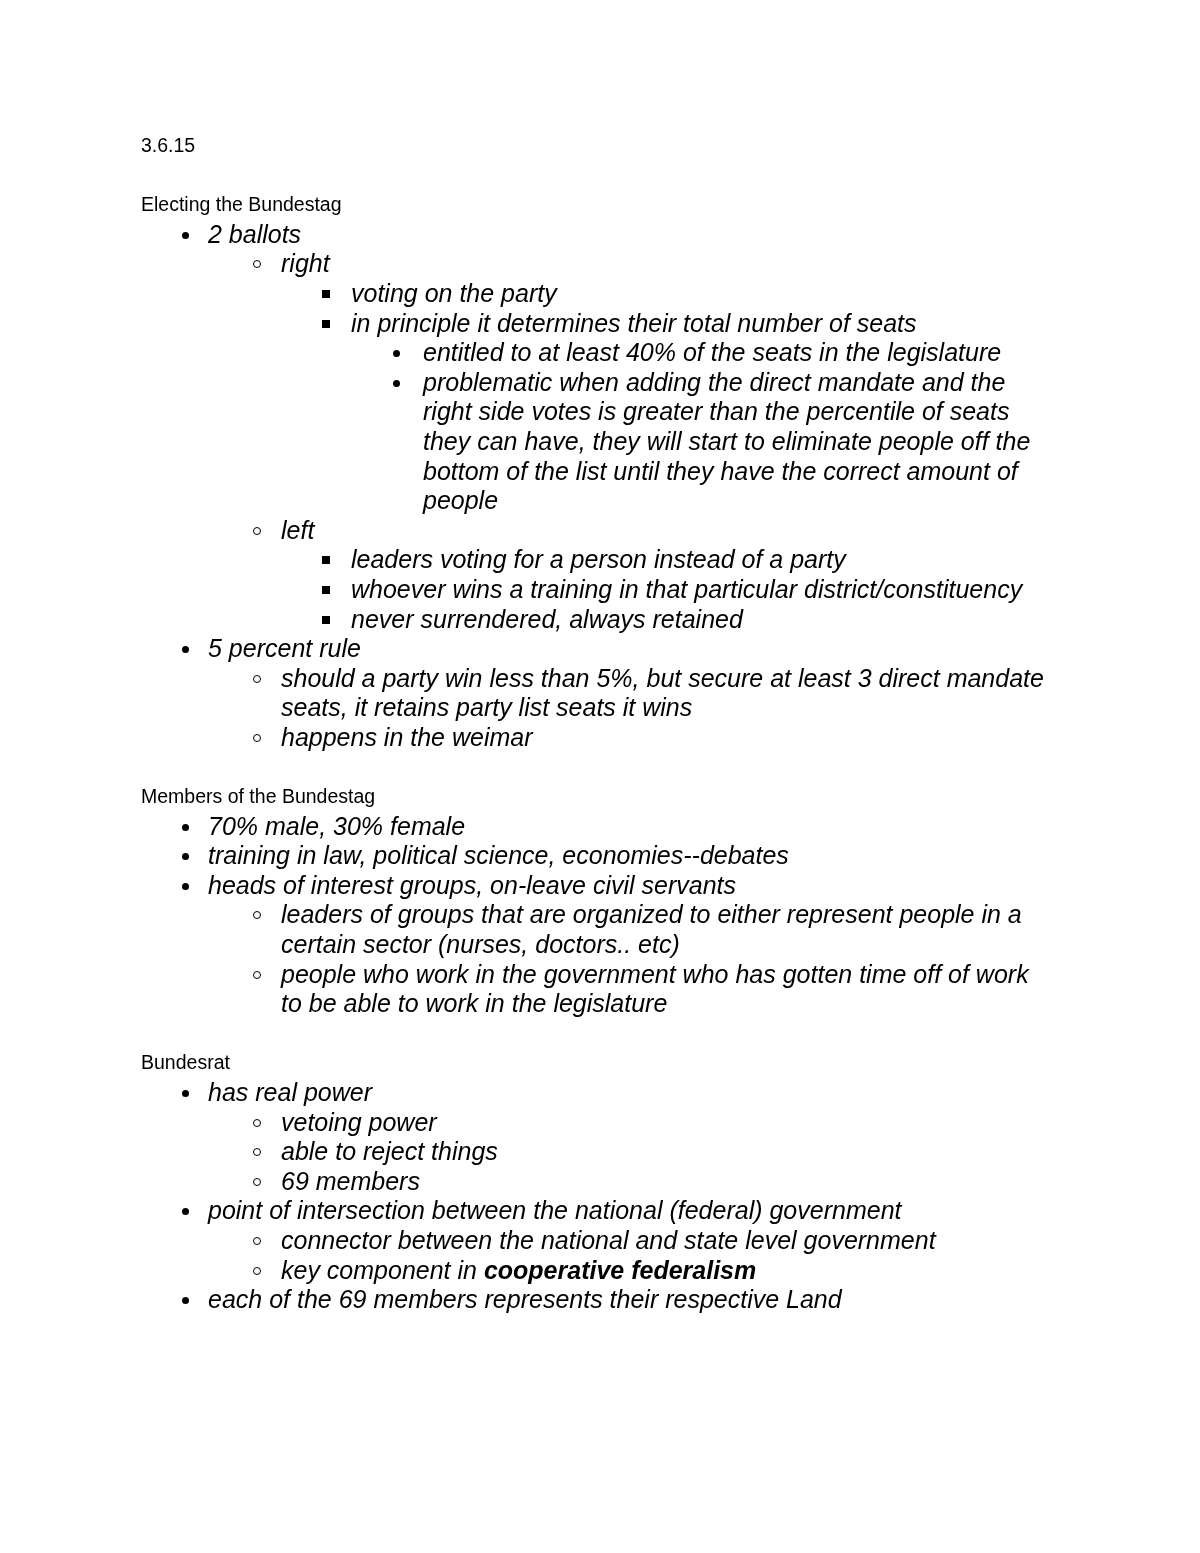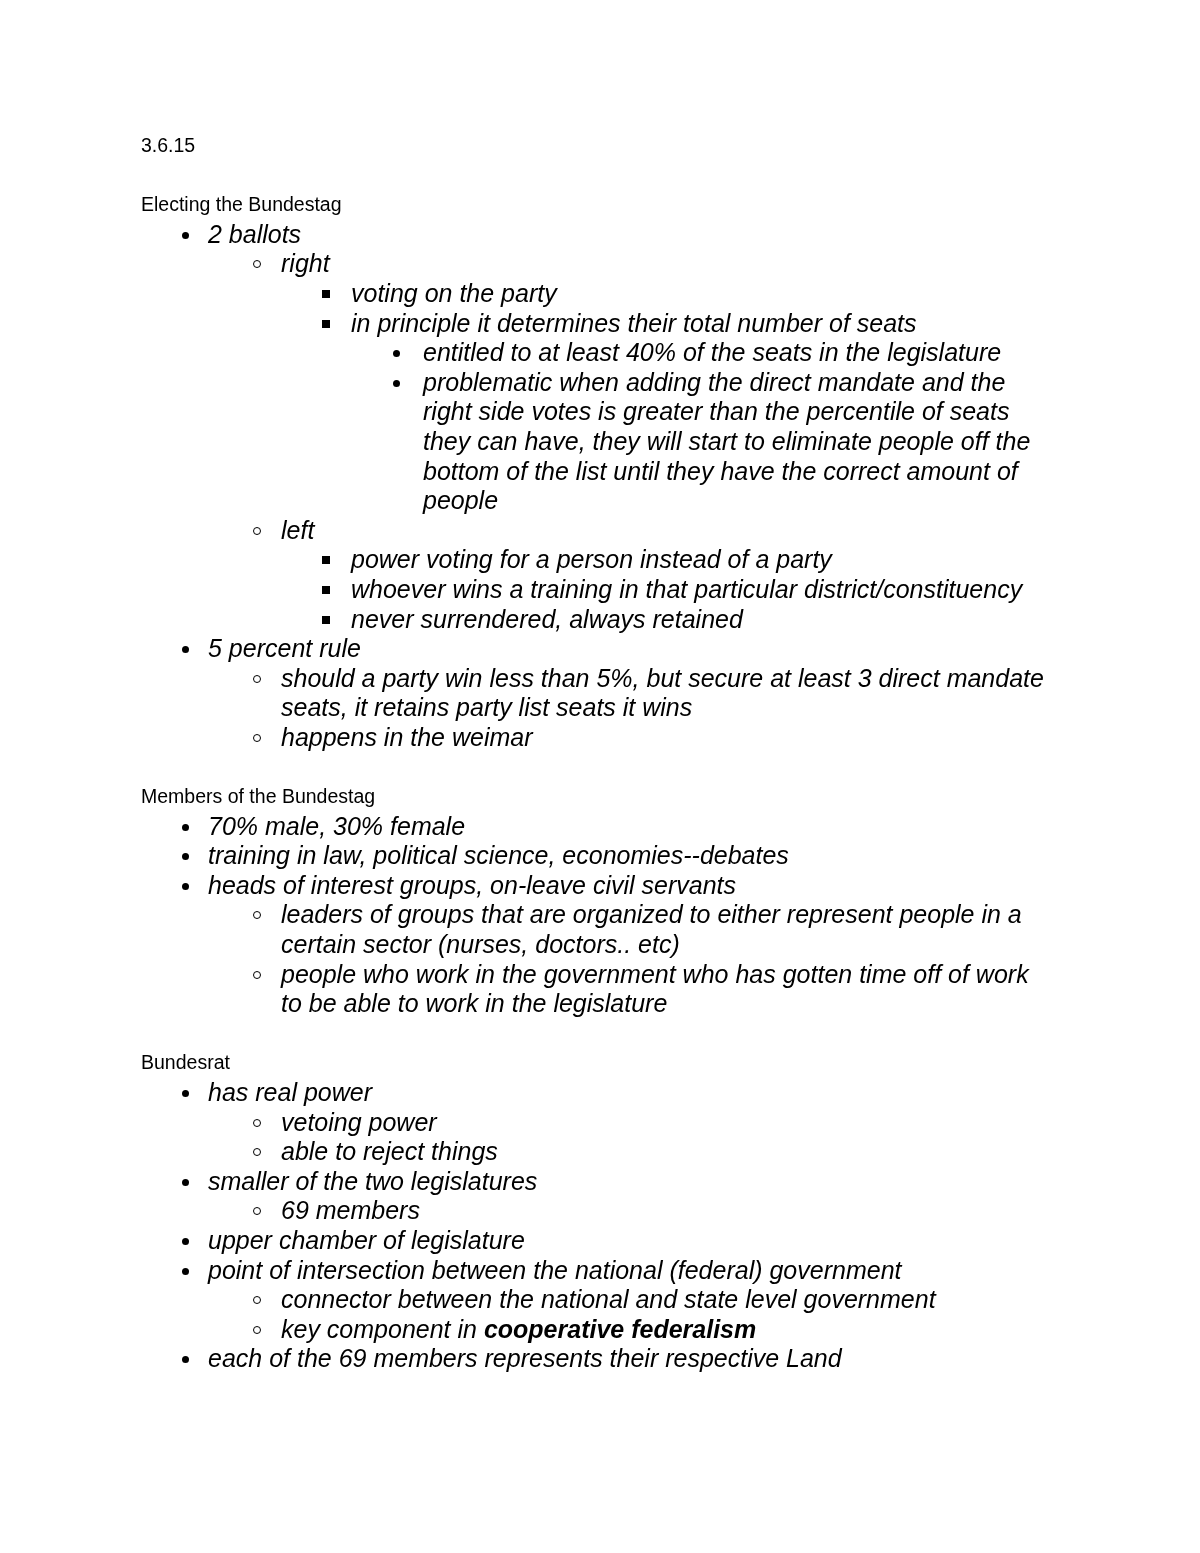--- a/index.html
+++ b/index.html
@@ -147,21 +147,21 @@
         <div class="li lvl4">
           <span class="marker sdisc"></span>
           <span class="txt">problematic when adding the direct mandate and the right side votes is greater than the percentile of seats they can have, they will start to eliminate people off the bottom of the list until they have the correct amount of people</span>
         </div>
         <div class="li lvl2">
           <span class="marker circle"></span>
           <span class="txt">left</span>
         </div>
         <div class="li lvl3">
           <span class="marker square"></span>
-          <span class="txt">power voting for a person instead of a party</span>
+          <span class="txt">leaders voting for a person instead of a party</span>
         </div>
         <div class="li lvl3">
           <span class="marker square"></span>
           <span class="txt">whoever wins a training in that particular district/constituency</span>
         </div>
         <div class="li lvl3">
           <span class="marker square"></span>
           <span class="txt">never surrendered, always retained</span>
         </div>
         <div class="li lvl1">
@@ -205,31 +205,23 @@
           <span class="txt">has real power</span>
         </div>
         <div class="li lvl2">
           <span class="marker circle"></span>
           <span class="txt">vetoing power</span>
         </div>
         <div class="li lvl2">
           <span class="marker circle"></span>
           <span class="txt">able to reject things</span>
         </div>
-        <div class="li lvl1">
-          <span class="marker disc"></span>
-          <span class="txt">smaller of the two legislatures</span>
-        </div>
         <div class="li lvl2">
           <span class="marker circle"></span>
           <span class="txt">69 members</span>
-        </div>
-        <div class="li lvl1">
-          <span class="marker disc"></span>
-          <span class="txt">upper chamber of legislature</span>
         </div>
         <div class="li lvl1">
           <span class="marker disc"></span>
           <span class="txt">point of intersection between the national (federal) government</span>
         </div>
         <div class="li lvl2">
           <span class="marker circle"></span>
           <span class="txt">connector between the national and state level government</span>
         </div>
         <div class="li lvl2">

